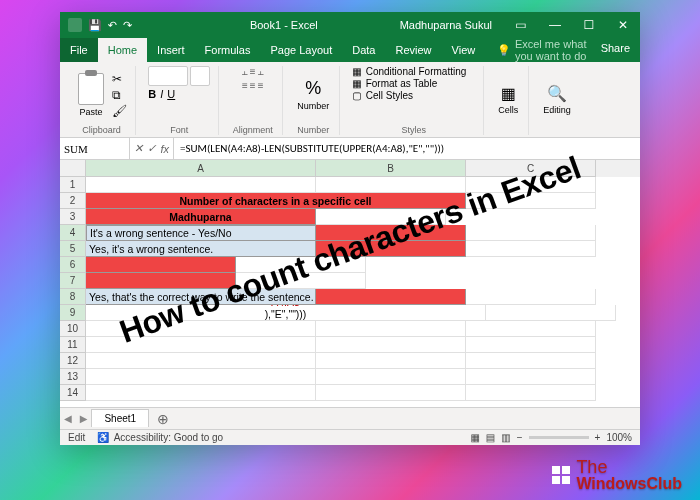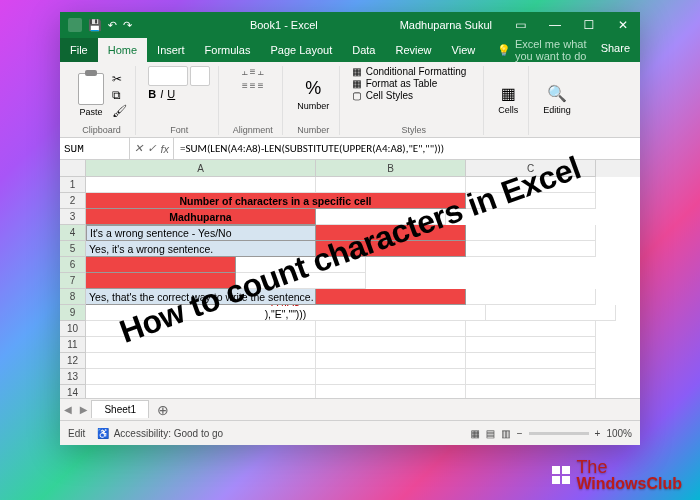--- a/index.html
+++ b/index.html
@@ -24,21 +24,21 @@
 .share { color:#fff; padding:4px 10px;}
 
 .ribbon { background:#f3f2f1; border-bottom:1px solid #d0d0d0; padding:4px 8px 2px 8px; display:flex; gap:4px; height:76px;}
 .ribbon-group { border-right:1px solid #e0e0e0; padding:0 8px; display:flex; flex-direction:column; justify-content:space-between;}
 .group-content { display:flex; gap:6px; align-items:center; flex:1;}
 .group-label { font-size:9px; color:#666; text-align:center; padding-top:2px;}
 .big-btn { display:flex; flex-direction:column; align-items:center; font-size:9px; gap:2px; padding:2px;}
 .small-ico { width:26px; height:20px; background:#fff; border:1px solid #ccc; border-radius:2px;}
 
 .formula-bar { display:flex; border-bottom:1px solid #d0d0d0; height:22px; font-size:11px; align-items:stretch;}
-.name-box { width:70px; border-right:1px solid #d0d0d0; display:flex; align-items:center; padding:0 4px; font-family:Liberation Mono, monospace;}
+.name-box { width:70px; border-right:1px solid #d0d0d0; display:flex; align-items:center; padding:0 4px; font-family:Liberation Serif, serif;}
 .fb-btns { display:flex; align-items:center; padding:0 4px; gap:4px; border-right:1px solid #d0d0d0; color:#666; font-style:italic;}
 .fb-btns span{font-size:11px;}
 .formula-input { flex:1; display:flex; align-items:center; padding:0 6px; font-family:'Calibri',sans-serif; font-size:11px;}
 
 .grid-wrap { flex:1; display:flex; flex-direction:column; overflow:hidden; font-family:'Calibri',sans-serif; font-size:11px;}
 .col-headers { display:flex; background:#f0f0f0; height:17px;}
 .corner { width:26px; border-right:1px solid #ccc; border-bottom:1px solid #ccc; background:#f0f0f0;}
 .col-h { border-right:1px solid #ccc; border-bottom:1px solid #ccc; text-align:center; font-size:10px; color:#444; display:flex; align-items:center; justify-content:center; background:#f0f0f0;}
 .col-h.sel { background:#d4ead8;}
 .grid-body { flex:1; overflow:hidden;}
@@ -48,21 +48,21 @@
 .cell { border-right:1px solid #e0e0e0; border-bottom:1px solid #e0e0e0; padding:0 3px; display:flex; align-items:center; white-space:nowrap; overflow:hidden; font-size:10.5px;}
 .data-cell { background:#ef4444; border-right:1px solid #999; border-bottom:1px solid #999;}
 
 .col-a { width:230px;} .col-b { width:150px;} .col-c { width:130px;}
 
 .sheet-tabs { height:22px; border-top:1px solid #d0d0d0; display:flex; align-items:center; font-size:10px; background:#f3f2f1;}
 .tab-nav{padding:0 4px; color:#888;}
 .tab { padding:3px 12px; background:#fff; border:1px solid #ccc; border-bottom:none; margin-top:-1px;}
 .tab-add { padding:0 8px; font-size:14px; color:#666;}
 
-.statusbar { height:25px; background:#f3f2f1; border-top:1px solid #d0d0d0; display:flex; align-items:center; font-size:10px; color:#444; padding:0 8px; justify-content:space-between;}
+.statusbar { height:16px; background:#f3f2f1; border-top:1px solid #d0d0d0; display:flex; align-items:center; font-size:10px; color:#444; padding:0 8px; justify-content:space-between;}
 .status-left{display:flex; gap:12px; align-items:center;}
 .status-right{display:flex; gap:6px; align-items:center;}
 .zoom-slider{width:60px; height:3px; background:#ccc; position:relative;}
 
 .overlay-text { position:absolute; top:50%; left:50%; transform:translate(-50%,-50%) rotate(-20deg); font-family:'Arial Black','Segoe UI',sans-serif; font-size:32px; font-weight:900; color:#000; white-space:nowrap; letter-spacing:-0.5px; pointer-events:none; }
 
 .watermark { position:absolute; bottom:8px; right:18px; color:#b91c1c; font-family:'Segoe UI',sans-serif; text-align:left; line-height:1; text-shadow:0 1px 2px rgba(0,0,0,0.3);}
 .watermark .l1{font-size:18px; font-weight:300;}
 .watermark .l2{font-size:16px; font-weight:600;}
 .watermark .sq{position:absolute; left:-24px; top:8px;}

